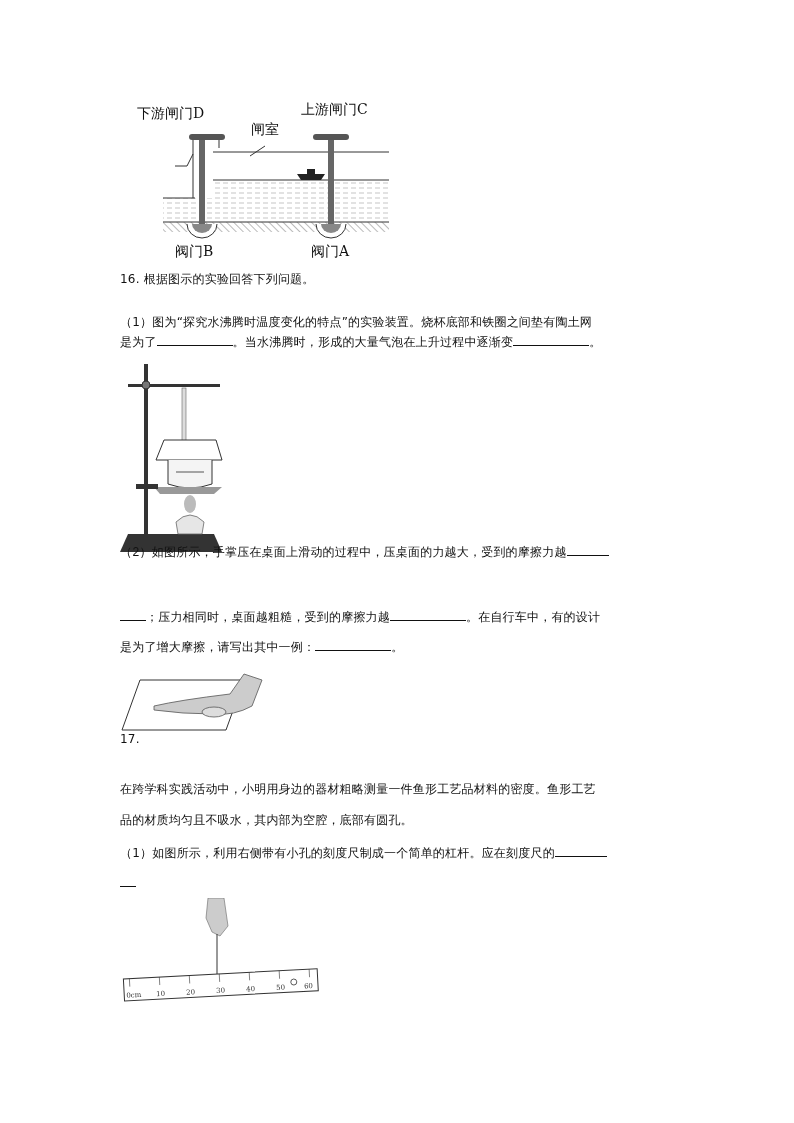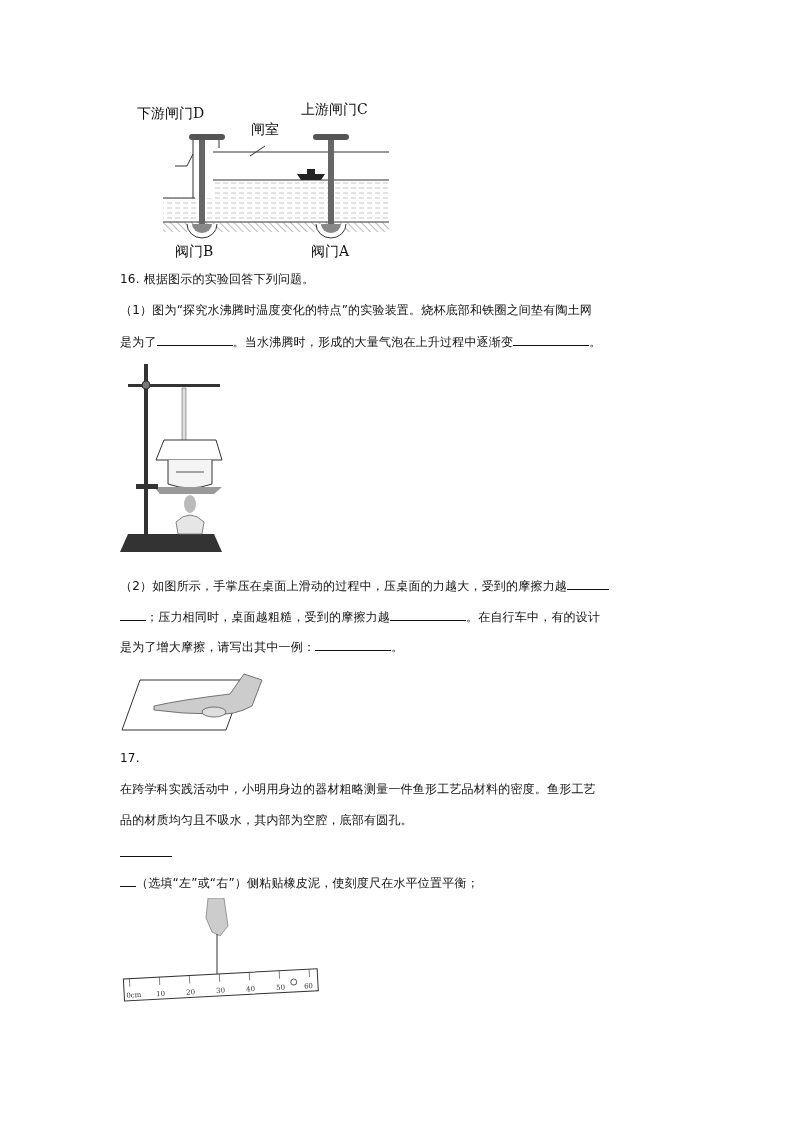--- a/index.html
+++ b/index.html
@@ -59,21 +59,21 @@
 
       <text x="2" y="22" font-size="14" fill="#111">下游闸门D</text>
       <text x="166" y="18" font-size="14" fill="#111">上游闸门C</text>
       <text x="116" y="38" font-size="14" fill="#111">闸室</text>
       <text x="40" y="160" font-size="14" fill="#111">阀门B</text>
       <text x="176" y="160" font-size="14" fill="#111">阀门A</text>
     </svg>
   </div>
 
   <div class="line" style="top:270px;">16. 根据图示的实验回答下列问题。</div>
-  <div class="line" style="top:301px;">（1）图为“探究水沸腾时温度变化的特点”的实验装置。烧杯底部和铁圈之间垫有陶土网</div>
+  <div class="line" style="top:313px;">（1）图为“探究水沸腾时温度变化的特点”的实验装置。烧杯底部和铁圈之间垫有陶土网</div>
   <div class="line" style="top:331px;font-family:Liberation Mono, monospace;">
     <span>是为了</span><span class="blank" style="width:76px;"></span><span>。当水沸腾时，形成的大量气泡在上升过程中逐渐变</span><span class="blank" style="width:76px;"></span><span>。</span>
   </div>
 
   <div class="fig" style="left:118px; top:362px; width:110px; height:196px;">
     <svg width="110" height="196" viewBox="0 0 110 196">
 
       <path d="M10 172 L96 172 L104 190 L2 190 Z" fill="#333"></path>
 
       <rect x="26" y="2" width="4" height="176" fill="#333"></rect>
@@ -90,46 +90,46 @@
 
       <path d="M36 125 L104 125 L96 132 L42 132 Z" fill="#999"></path>
 
       <rect x="18" y="122" width="22" height="5" fill="#333"></rect>
 
       <ellipse cx="72" cy="142" rx="6" ry="9" fill="#bbb"></ellipse>
       <path d="M58 160 Q72 146 86 160 L84 172 L60 172 Z" fill="#e6e6e6" stroke="#666" stroke-width="0.8"></path>
     </svg>
   </div>
 
-  <div class="line" style="top:575px;">
+  <div class="line" style="top:541px;font-family:Liberation Mono, monospace;">
     <span>（2）如图所示，手掌压在桌面上滑动的过程中，压桌面的力越大，受到的摩擦力越</span><span class="blank" style="width:42px;"></span>
   </div>
   <div class="line" style="top:636px;">
     <span>是为了增大摩擦，请写出其中一例：</span><span class="blank" style="width:76px;"></span><span>。</span>
   </div>
   <div class="line" style="top:606px;">
     <span class="blank" style="width:26px;"></span><span>；压力相同时，桌面越粗糙，受到的摩擦力越</span><span class="blank" style="width:76px;"></span><span>。在自行车中，有的设计</span>
   </div>
 
   <div class="fig" style="left:120px; top:668px; width:150px; height:66px;">
     <svg width="150" height="66" viewBox="0 0 150 66">
       <path d="M20 12 L124 12 L106 62 L2 62 Z" fill="#fff" stroke="#333" stroke-width="1"></path>
       <path d="M34 38 Q60 32 110 26 L124 6 L142 12 L132 38 Q114 48 94 46 Q62 46 34 42 Z" fill="#ccc" stroke="#555" stroke-width="0.8"></path>
       <ellipse cx="94" cy="44" rx="12" ry="5" fill="#ddd" stroke="#555" stroke-width="0.8"></ellipse>
     </svg>
   </div>
 
-  <div class="line" style="top:749px;">17.</div>
+  <div class="line" style="top:730px;">17.</div>
   <div class="line" style="top:780px;">在跨学科实践活动中，小明用身边的器材粗略测量一件鱼形工艺品材料的密度。鱼形工艺</div>
   <div class="line" style="top:811px;">品的材质均匀且不吸水，其内部为空腔，底部有圆孔。</div>
   <div class="line" style="top:842px;">
-    <span class="blank" style="width:52px;"></span>
+    <span>（1）如图所示，利用右侧带有小孔的刻度尺制成一个简单的杠杆。应在刻度尺的</span><span class="blank" style="width:52px;"></span>
   </div>
   <div class="line" style="top:872px;">
-    <span class="blank" style="width:16px;"></span><span>（选填“左”或“右”）侧粘贴橡皮泥，使刻度尺在水平位置平衡；</span>
+    <span class="blank" style="width:16px;"></span>
   </div>
 
   <div class="fig" style="left:118px; top:898px; width:204px; height:104px;">
     <svg width="204" height="104" viewBox="0 0 204 104">
 
       <path d="M90 0 L106 0 L110 28 L102 38 L94 34 L88 20 Z" fill="#ccc" stroke="#666" stroke-width="0.6"></path>
 
       <line x1="99" y1="36" x2="99" y2="76" stroke="#333" stroke-width="1"></line>
 
       <g transform="rotate(-3 100 90)">

